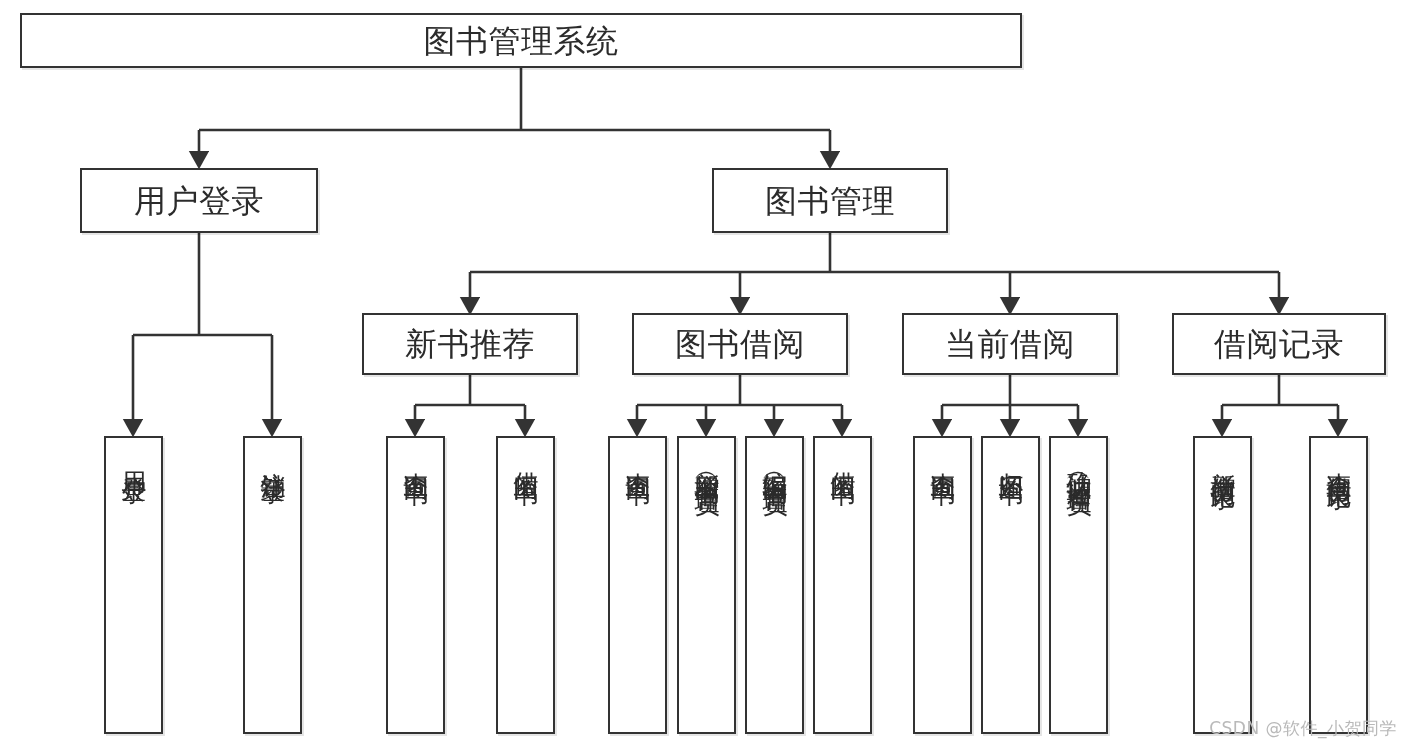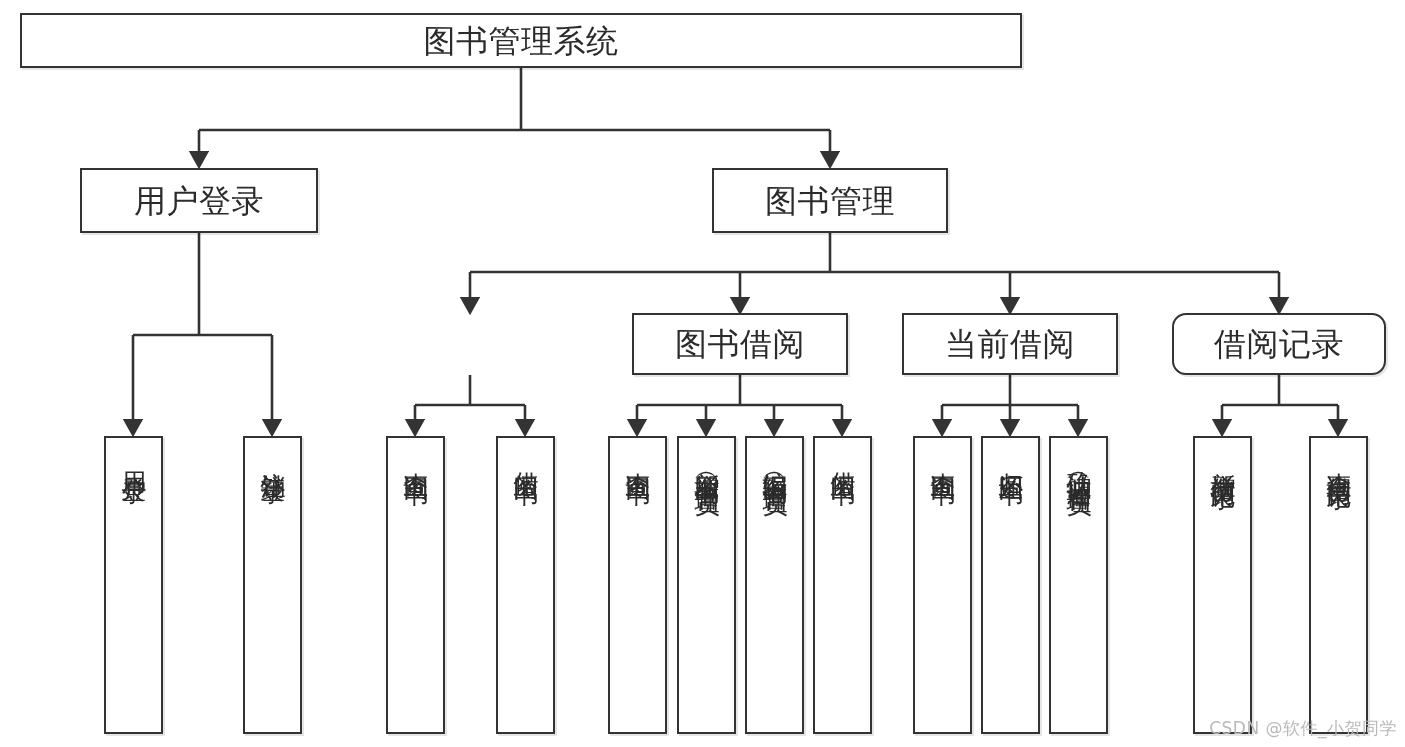--- a/index.html
+++ b/index.html
@@ -126,27 +126,30 @@
     <span class="lbl">图书管理系统</span>
   </div>
 
   <div class="node horiz" style="left:80px; top:168px; width:238px; height:65px;">
     <span class="lbl">用户登录</span>
   </div>
   <div class="node horiz" style="left:712px; top:168px; width:236px; height:65px;justify-content:center;">
     <span class="lbl">图书管理</span>
   </div>
 
+  <div class="node horiz" style="left:362px; top:313px; width:216px; height:62px;">
+    <span class="lbl">新书推荐</span>
+  </div>
   <div class="node horiz" style="left:902px; top:313px; width:216px; height:62px;">
     <span class="lbl">当前借阅</span>
   </div>
   <div class="node horiz" style="left:632px; top:313px; width:216px; height:62px;">
     <span class="lbl">图书借阅</span>
   </div>
-  <div class="node horiz" style="left:1172px; top:313px; width:214px; height:62px;border-radius:14px;">
+  <div class="node horiz" style="left:1172px; top:313px; width:214px; height:62px;">
     <span class="lbl">借阅记录</span>
   </div>
 
   <div class="node vert" style="left:104px; top:436px; width:59px; height:298px;">
     <span class="lbl">用户登录</span>
   </div>
   <div class="node vert" style="left:243px; top:436px; width:59px; height:298px;">
     <span class="lbl">注销登录</span>
   </div>
 

